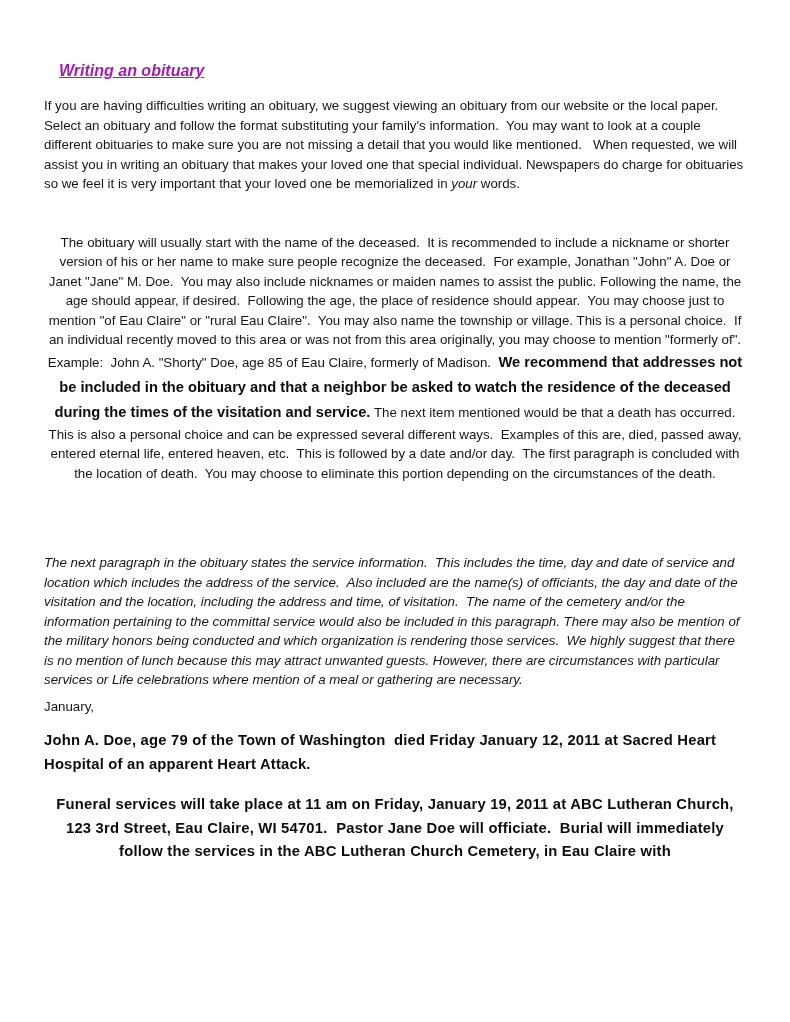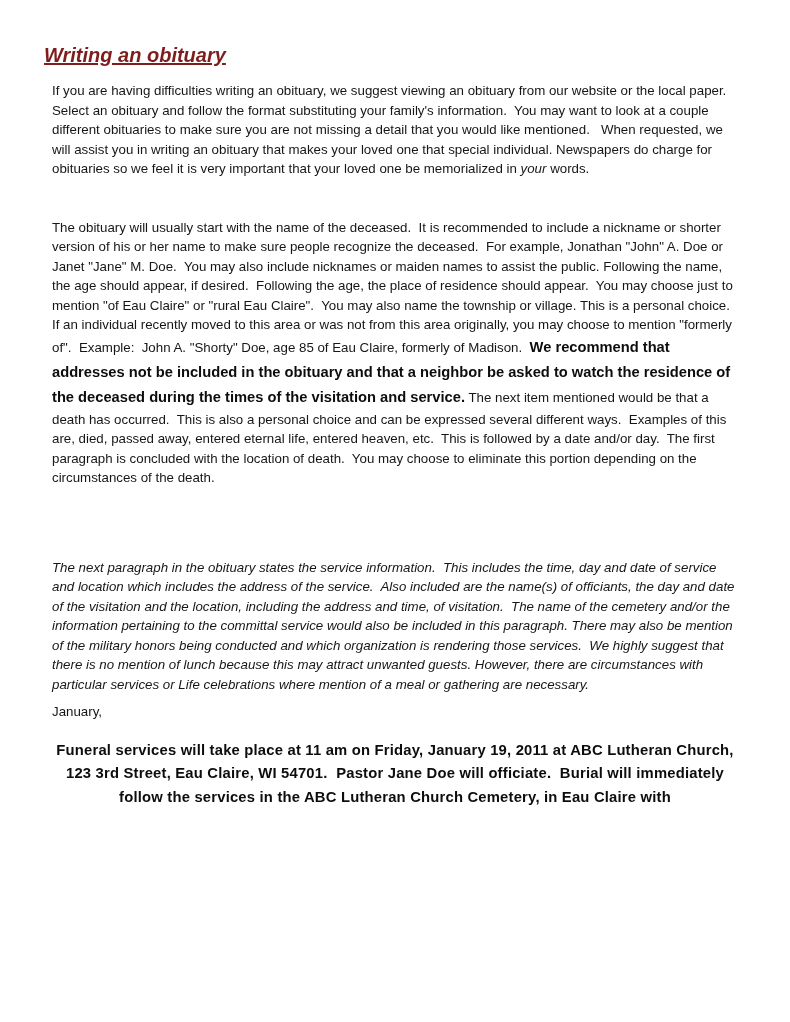--- a/index.html
+++ b/index.html
@@ -12,30 +12,30 @@
     width: 790px;
     height: 1022px;
     box-sizing: border-box;
     padding: 46px 44px 0 44px;
     background: #ffffff;
     font-family: "Liberation Sans", sans-serif;
     color: #161616;
     overflow: hidden;
   }
   .doc-heading {
-    margin: 0;
-    font-size: 20px;
+    margin: 15px;
+    font-size: 16px;
     line-height: 19px;
     font-weight: bold;
     font-style: italic;
     text-decoration: underline;
-    color: #7f1d1d;
+    color: #a21caf;
   }
   p.para {
-    margin: 8px;
+    margin: 0;
     font-size: 13.3px;
     line-height: 19.5px;
     white-space: pre-wrap;
     color: #161616;
   }
   
   p.para span.b {
     font-weight: bold;
     font-size: 14.7px;
     line-height: 25px;
@@ -51,32 +51,33 @@
     line-height: 23.5px;
     letter-spacing: 0.2px;
     color: #0d0d0d;
   }
   p.para.lead span.b {
     font-size: inherit;
     line-height: inherit;
   }
   
   p[data-para="intro"]            { margin-top: 16px; }
-  p[data-para="name-guidance"]    { margin-top: 39px; }
+  p[data-para="name-guidance"]    { margin-top: 39px; text-align: center; }
   p[data-para="death-example"]    { margin-top: 10px; }
   p[data-para="service-info"]     { margin-top: 70px; font-style: italic; }
   p[data-para="example-label"]    { margin-top: 7px; }
   p[data-para="example-1"]        { margin-top: 13px; }
   p[data-para="example-2"]        { margin-top: 17px; text-align: center; }
 </style>
 </head>
 <body>
 
 <div class="page">
   <h1 class="doc-heading">Writing an obituary</h1>
   <div id="paragraphs">
       <p class="para" data-para="intro"><span>If you are having difficulties writing an obituary, we suggest viewing an obituary from our website or the local paper.  Select an obituary and follow the format substituting your family's information.  You may want to look at a couple different obituaries to make sure you are not missing a detail that you would like mentioned.   When requested, we will assist you in writing an obituary that makes your loved one that special individual. Newspapers do charge for obituaries so we feel it is very important that your loved one be memorialized in </span><span class="i">your</span><span> words.</span></p>
       <p class="para" data-para="name-guidance"><span>The obituary will usually start with the name of the deceased.  It is recommended to include a nickname or shorter version of his or her name to make sure people recognize the deceased.  For example, Jonathan "John" A. Doe or Janet "Jane" M. Doe.  You may also include nicknames or maiden names to assist the public. Following the name, the age should appear, if desired.  Following the age, the place of residence should appear.  You may choose just to mention "of Eau Claire" or "rural Eau Claire".  You may also name the township or village. This is a personal choice.  If an individual recently moved to this area or was not from this area originally, you may choose to mention "formerly of".  Example:  John A. "Shorty" Doe, age 85 of Eau Claire, formerly of Madison.  </span><span class="b">We recommend that addresses not be included in the obituary and that a neighbor be asked to watch the residence of the deceased during the times of the visitation and service.</span><span> The next item mentioned would be that a death has occurred.  This is also a personal choice and can be expressed several different ways.  Examples of this are, died, passed away, entered eternal life, entered heaven, etc.  This is followed by a date and/or day.  The first paragraph is concluded with the location of death.  You may choose to eliminate this portion depending on the circumstances of the death.</span></p>
       <p class="para" data-para="service-info"><span>The next paragraph in the obituary states the service information.  This includes the time, day and date of service and location which includes the address of the service.  Also included are the name(s) of officiants, the day and date of the visitation and the location, including the address and time, of visitation.  The name of the cemetery and/or the information pertaining to the committal service would also be included in this paragraph. There may also be mention of the military honors being conducted and which organization is rendering those services.  We highly suggest that there is no mention of lunch because this may attract unwanted guests. However, there are circumstances with particular services or Life celebrations where mention of a meal or gathering are necessary.</span></p>
       <p class="para" data-para="example-label"><span>January,</span></p>
+      <p class="para lead" data-para="example-1"><span class="b">John A. Doe, age 79 of the Town of Washington  died Friday January 12, 2011 at Sacred Heart Hospital of an apparent Heart Attack.</span></p>
       <p class="para lead" data-para="example-2"><span class="b">Funeral services will take place at 11 am on Friday, January 19, 2011 at ABC Lutheran Church, 123 3rd Street, Eau Claire, WI 54701.  Pastor Jane Doe will officiate.  Burial will immediately follow the services in the ABC Lutheran Church Cemetery, in Eau Claire with</span></p>
     </div>
 </div>
 
 </body></html>

